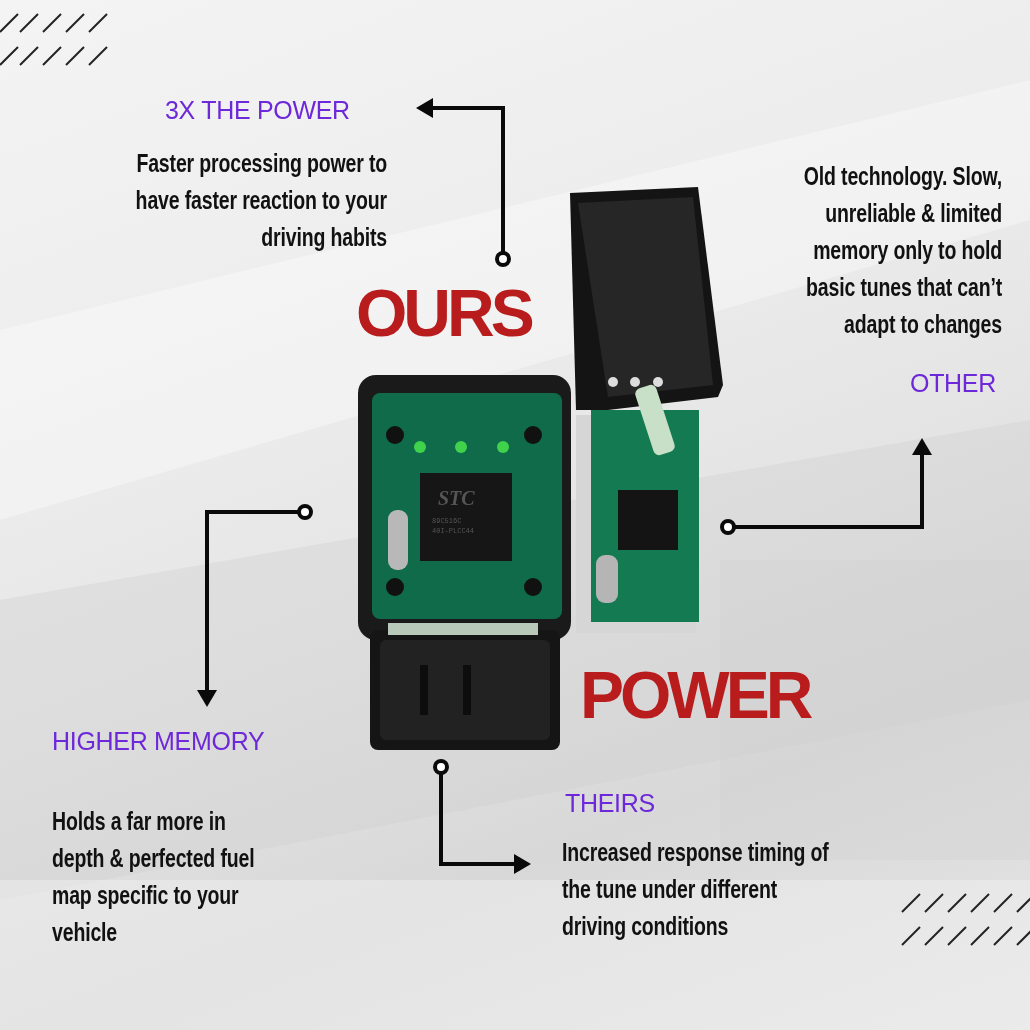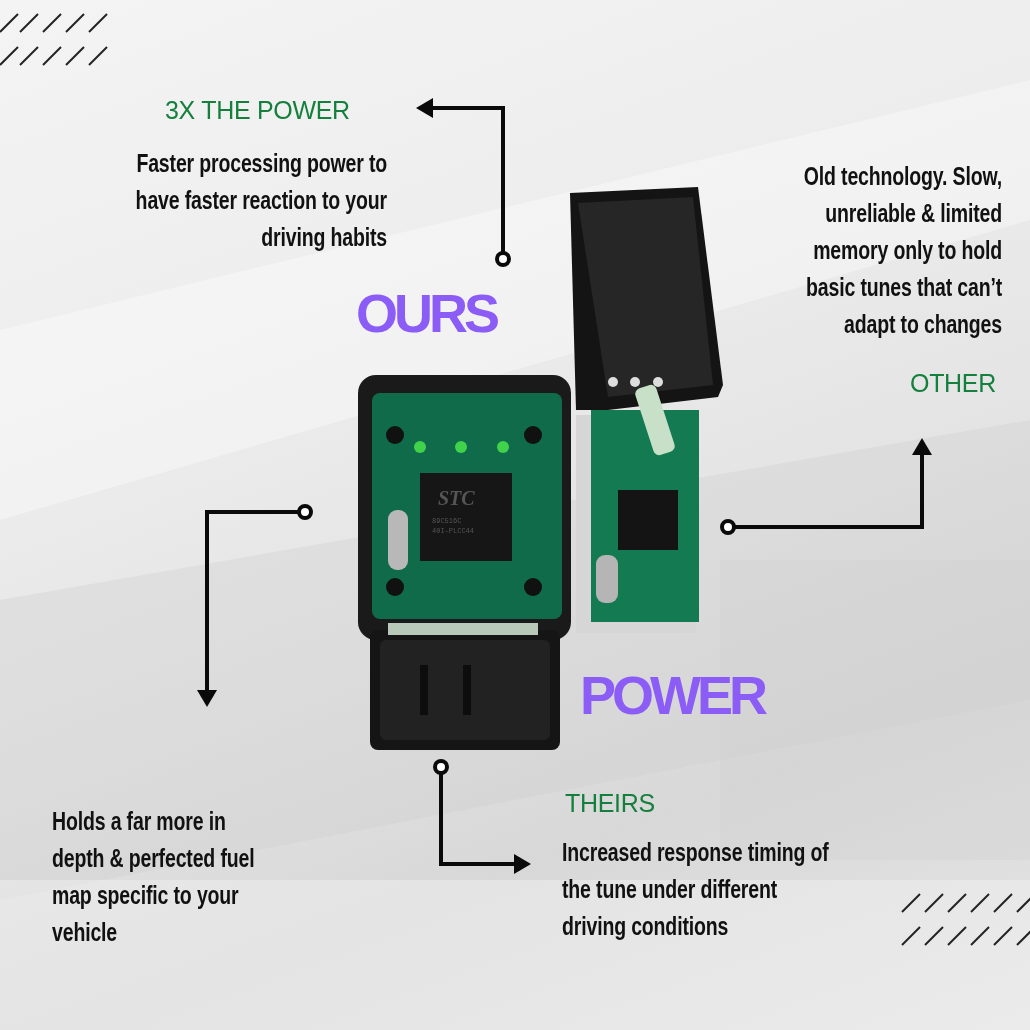--- a/index.html
+++ b/index.html
@@ -1,25 +1,25 @@
 <!DOCTYPE html>
 <html><head>
 <meta charset="utf-8">
 <style>
   html, body { margin:0; padding:0; }
   body { width:1030px; height:1030px; overflow:hidden; position:relative;
     font-family:"Liberation Sans", sans-serif;
     background: linear-gradient(160deg, #f4f4f4 0%, #ececec 35%, #e4e4e4 55%, #d8d8d8 75%, #e6e6e6 100%); }
   .bg-fx { position:absolute; inset:0; pointer-events:none; }
   .abs { position:absolute; }
-  .label { font-family:"Liberation Sans", sans-serif; font-weight:400; color:#15803d; font-size:25px; letter-spacing:-0.3px; line-height:30px; }
+  .label { font-family:"Liberation Sans", sans-serif; font-weight:400; color:#6d28d9; font-size:25px; letter-spacing:-0.3px; line-height:30px; }
   .body { font-family:"Liberation Sans", sans-serif; font-weight:700; color:#111; font-size:25px; line-height:37px; transform:scaleX(0.78); letter-spacing:-0.2px; }
   .body.right { text-align:right; transform-origin:right top; }
   .body.left { text-align:left; transform-origin:left top; }
-  .headline { font-family:"Liberation Sans", sans-serif; font-weight:900; color:#8b5cf6; font-size:54px; letter-spacing:-4px; line-height:66px; font-weight:bold; }
+  .headline { font-family:"Liberation Sans", sans-serif; font-weight:900; color:#b91c1c; font-size:66px; letter-spacing:-4px; line-height:66px; font-weight:bold; }
   svg { overflow:visible; }
 </style>
 </head>
 <body>
 
 <svg class="bg-fx" width="1030" height="1030">
   <polygon points="0,330 1030,80 1030,220 0,520" fill="#ffffff" opacity="0.35"></polygon>
   <polygon points="0,600 1030,420 1030,700 0,900" fill="#cfcfcf" opacity="0.35"></polygon>
   <rect x="720" y="560" width="310" height="300" fill="#d2d2d2" opacity="0.35"></rect>
   <rect x="0" y="880" width="1030" height="150" fill="#efefef" opacity="0.5"></rect>
@@ -95,20 +95,21 @@
   <div>unreliable &amp; limited</div>
   <div>memory only to hold</div>
   <div>basic tunes that can’t</div>
   <div>adapt to changes</div>
 </div>
 <div class="abs label" style="right:34px;top:368px;text-align:center">
   <div>OTHER</div>
 </div>
 
 <div class="abs label" style="left:52px;top:726px">
+  <div>HIGHER MEMORY</div>
 </div>
 <div class="abs body left" style="left:52px;top:803px;width:400px">
   <div>Holds a far more in</div>
   <div>depth &amp; perfected fuel</div>
   <div>map specific to your</div>
   <div>vehicle</div>
 </div>
 
 <div class="abs label" style="left:565px;top:788px">THEIRS</div>
 <div class="abs body left" style="left:562px;top:834px;width:440px">

